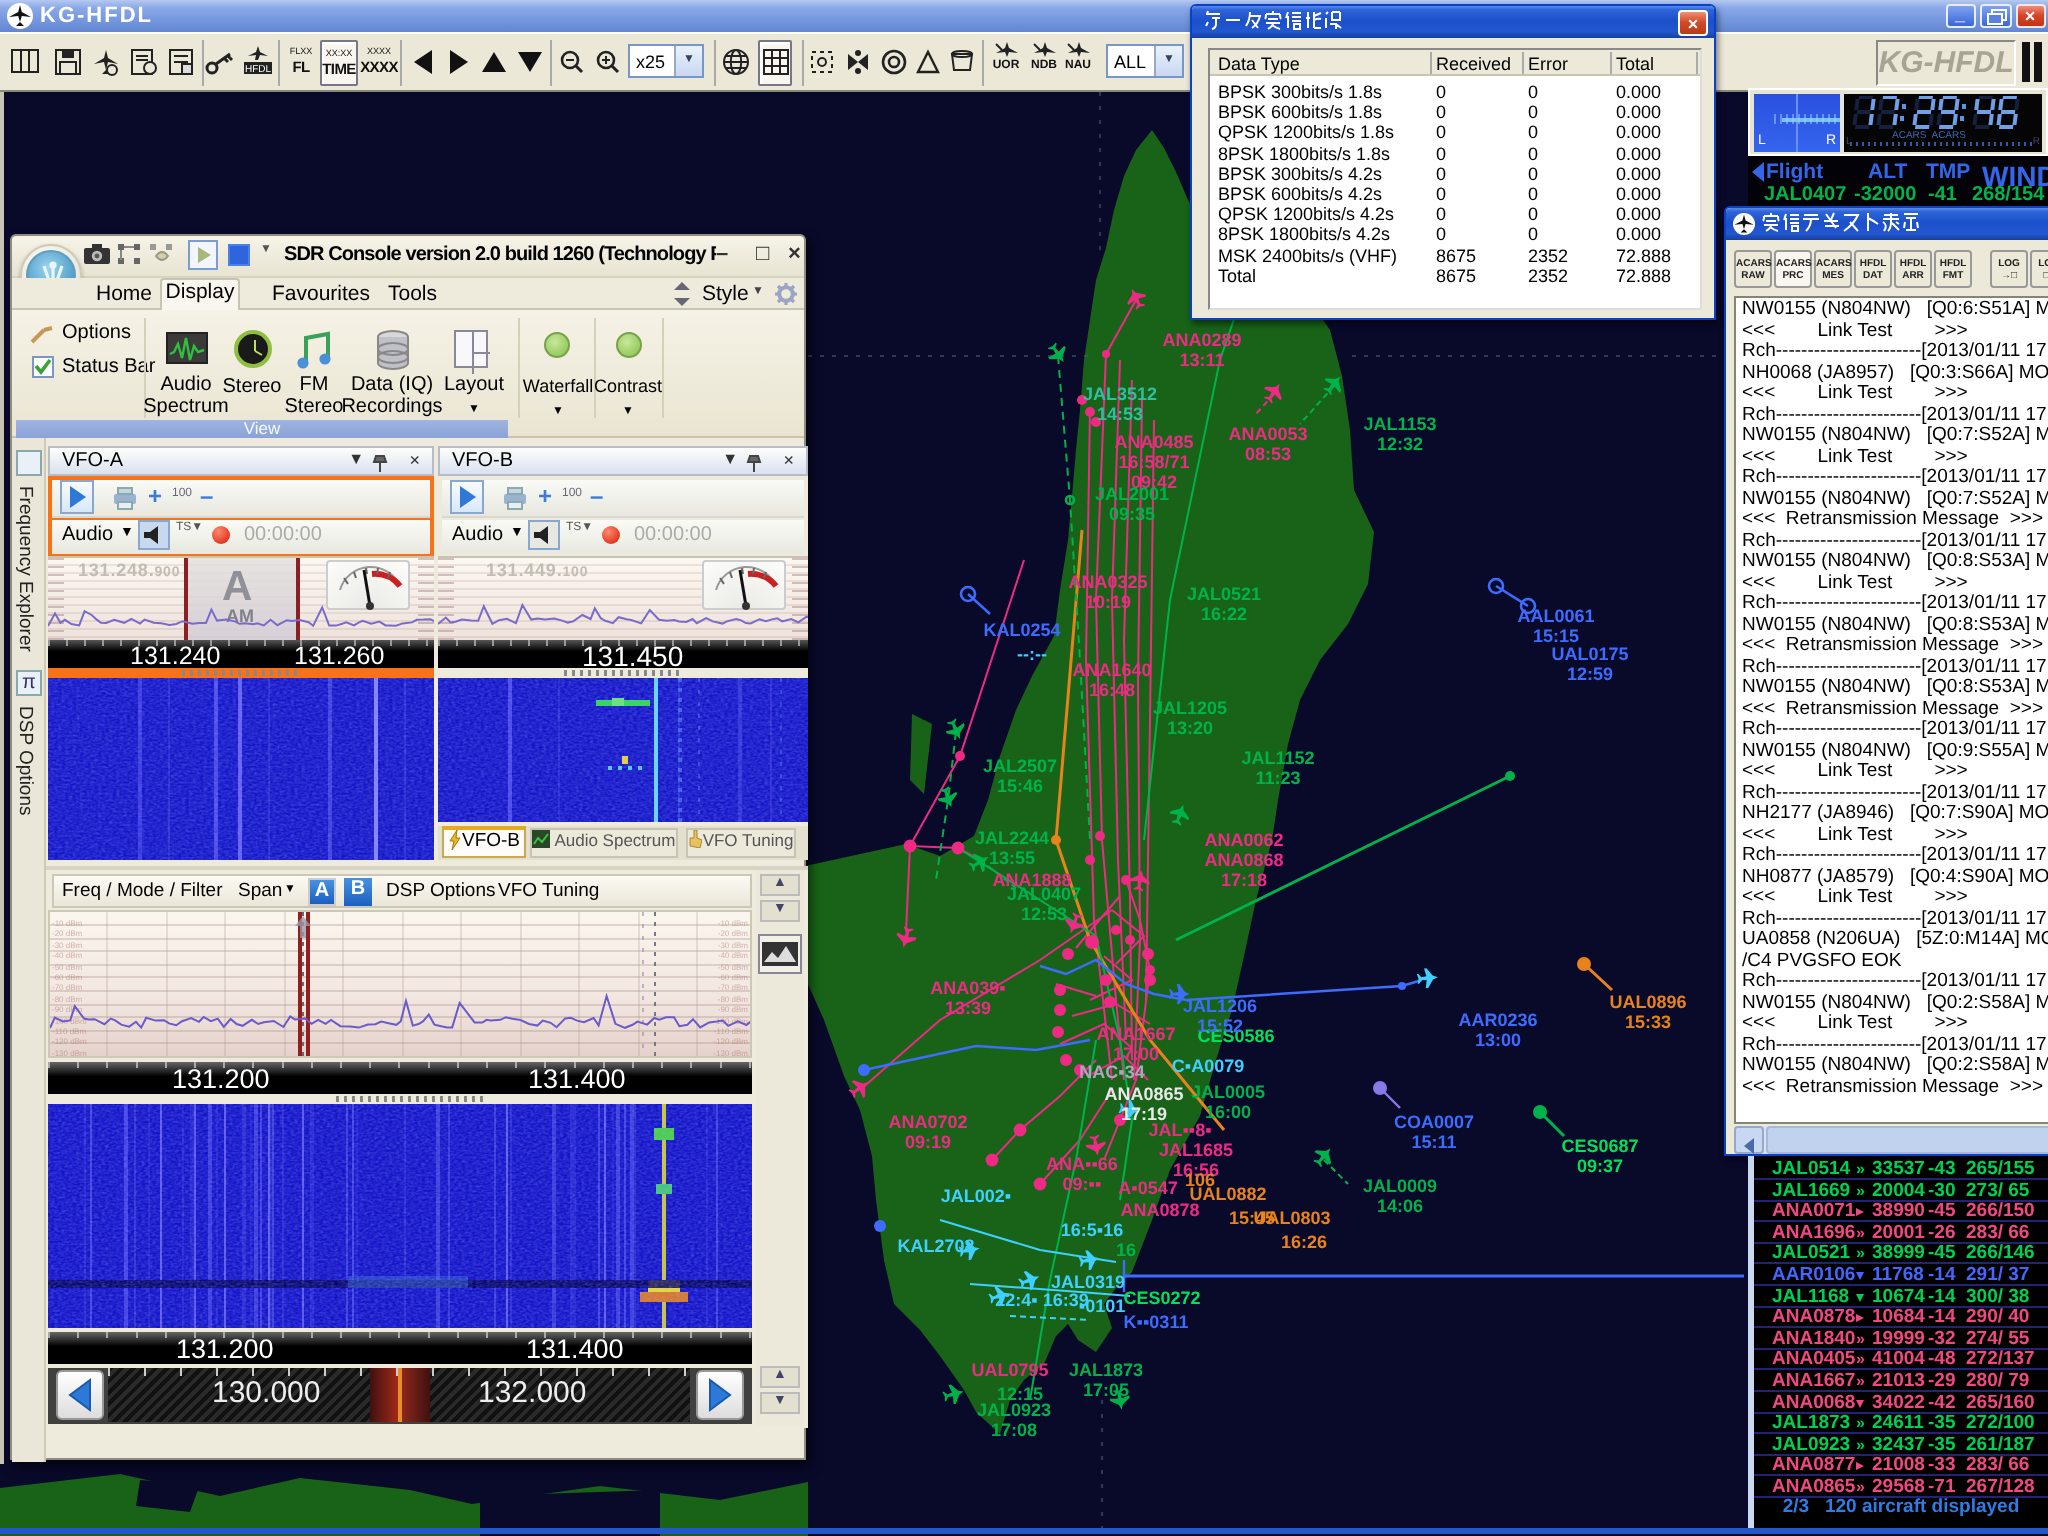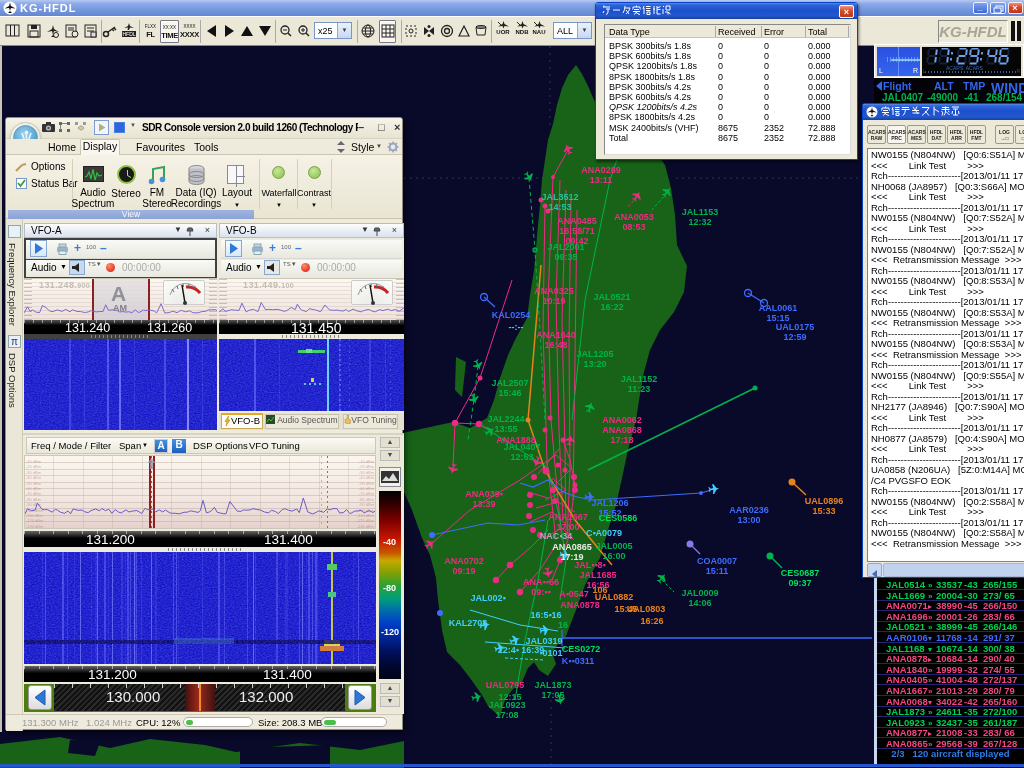--- a/index.html
+++ b/index.html
@@ -449,21 +449,21 @@
         <div class="abs" style="left:159px;top:46.599999999999994px;">0</div>
         <div class="abs" style="left:203px;top:46.599999999999994px;">0.000</div>
         <div class="abs" style="left:4px;top:56.8px;">BPSK 300bits/s  4.2s</div>
         <div class="abs" style="left:113px;top:56.8px;">0</div>
         <div class="abs" style="left:159px;top:56.8px;">0</div>
         <div class="abs" style="left:203px;top:56.8px;">0.000</div>
         <div class="abs" style="left:4px;top:67px;">BPSK 600bits/s  4.2s</div>
         <div class="abs" style="left:113px;top:67px;">0</div>
         <div class="abs" style="left:159px;top:67px;">0</div>
         <div class="abs" style="left:203px;top:67px;">0.000</div>
-        <div class="abs" style="left:4px;top:77.19999999999999px;font-style:italic;">QPSK 1200bits/s 4.2s</div>
+        <div class="abs" style="left:4px;top:77.19999999999999px;">QPSK 1200bits/s 4.2s</div>
         <div class="abs" style="left:113px;top:77.19999999999999px;">0</div>
         <div class="abs" style="left:159px;top:77.19999999999999px;">0</div>
         <div class="abs" style="left:203px;top:77.19999999999999px;">0.000</div>
         <div class="abs" style="left:4px;top:87.39999999999999px;">8PSK 1800bits/s 4.2s</div>
         <div class="abs" style="left:113px;top:87.39999999999999px;">0</div>
         <div class="abs" style="left:159px;top:87.39999999999999px;">0</div>
         <div class="abs" style="left:203px;top:87.39999999999999px;">0.000</div>
         <div class="abs" style="left:4px;top:97.6px;">MSK  2400bits/s (VHF)</div>
         <div class="abs" style="left:113px;top:97.6px;">8675</div>
         <div class="abs" style="left:159px;top:97.6px;">2352</div>
@@ -543,21 +543,21 @@
       <span class="abs" style="right:1px;top:21px;font-size:5px;color:#446">R</span>
  </div>
 </div>
 <div class="abs" id="fstrip" style="left:874px;top:78px;width:150px;height:26px;background:#020208;font-weight:bold;">
  <span class="tL abs" style="left:2px;top:3px;border-width:5px 6px 5px 0;border-color:transparent #3366E8 transparent transparent;"></span>
  <div class="abs" style="left:9px;top:2px;color:#3366E8;font-size:10.5px;">Flight</div>
  <div class="abs" style="left:60px;top:2px;color:#3366E8;font-size:10.5px;">ALT</div>
  <div class="abs" style="left:89px;top:2px;color:#3366E8;font-size:10.5px;">TMP</div>
  <div class="abs" style="left:117px;top:2px;color:#3366E8;font-size:14px;">WIND</div>
  <div class="abs" style="left:8px;top:14px;color:#00B34A;font-size:10px;">JAL0407</div>
- <div class="abs" style="left:53px;top:14px;color:#00B34A;font-size:10px;">-49000</div>
+ <div class="abs" style="left:53px;top:14px;color:#00B34A;font-size:10px;">-32000</div>
  <div class="abs" style="left:90px;top:14px;color:#00B34A;font-size:10px;">-41</div>
  <div class="abs" style="left:112px;top:14px;color:#00B34A;font-size:10px;">268/154</div>
 </div>
 
 <div class="xpwin" id="textwin" style="left:862px;top:103px;width:170px;height:475px;">
  <div class="xptitle">
       <span class="fkj" style="position:absolute;left:18px;top:2px;">
         <svg width="82" height="11" style="display:block">
           <g transform="translate(0,0)">
             <path d="M4.5,0.5 L4.5,2 M1,2 H8 M1,2 Q1,4 0.5,4.5 M8,2 Q8,4 8.5,4.5 M2,4.5 H7 M1,6.5 H8 M4.5,6.5 Q4.5,8 2,9.5 M4,7.5 Q6,9 8,9.5" stroke="#fff" stroke-width="1" fill="none"></path>
@@ -656,21 +656,21 @@
       <div class="frow" style="top:54px;color:#4466FF"><span style="position:absolute;left:9px">AAR0106</span><span style="position:absolute;left:51px"><span class="tL" style="border-width:4px 2.5px 0 2.5px;border-color:#4466FF transparent transparent transparent;margin-top:3px"></span></span><span style="position:absolute;left:59px">11768</span><span style="position:absolute;left:87px">-14</span><span style="position:absolute;left:106px">291/ 37</span></div>
       <div class="frow" style="top:64.6px;color:#00D050"><span style="position:absolute;left:9px">JAL1168</span><span style="position:absolute;left:51px"><span class="tL" style="border-width:4px 2.5px 0 2.5px;border-color:#00D050 transparent transparent transparent;margin-top:3px"></span></span><span style="position:absolute;left:59px">10674</span><span style="position:absolute;left:87px">-14</span><span style="position:absolute;left:106px">300/ 38</span></div>
       <div class="frow" style="top:75.2px;color:#F04880"><span style="position:absolute;left:9px">ANA0878</span><span style="position:absolute;left:51px"><span class="tL" style="border-width:2.5px 0 2.5px 4px;border-color:transparent transparent transparent #F04880;margin-top:2px"></span></span><span style="position:absolute;left:59px">10684</span><span style="position:absolute;left:87px">-14</span><span style="position:absolute;left:106px">290/ 40</span></div>
       <div class="frow" style="top:85.8px;color:#F04880"><span style="position:absolute;left:9px">ANA1840</span><span style="position:absolute;left:51px"><span style="font-size:8px">»</span></span><span style="position:absolute;left:59px">19999</span><span style="position:absolute;left:87px">-32</span><span style="position:absolute;left:106px">274/ 55</span></div>
       <div class="frow" style="top:96.39999999999999px;color:#F04880"><span style="position:absolute;left:9px">ANA0405</span><span style="position:absolute;left:51px"><span style="font-size:8px">»</span></span><span style="position:absolute;left:59px">41004</span><span style="position:absolute;left:87px">-48</span><span style="position:absolute;left:106px">272/137</span></div>
       <div class="frow" style="top:107px;color:#F04880"><span style="position:absolute;left:9px">ANA1667</span><span style="position:absolute;left:51px"><span style="font-size:8px">»</span></span><span style="position:absolute;left:59px">21013</span><span style="position:absolute;left:87px">-29</span><span style="position:absolute;left:106px">280/ 79</span></div>
       <div class="frow" style="top:117.6px;color:#F04880"><span style="position:absolute;left:9px">ANA0068</span><span style="position:absolute;left:51px"><span class="tL" style="border-width:4px 2.5px 0 2.5px;border-color:#F04880 transparent transparent transparent;margin-top:3px"></span></span><span style="position:absolute;left:59px">34022</span><span style="position:absolute;left:87px">-42</span><span style="position:absolute;left:106px">265/160</span></div>
       <div class="frow" style="top:128.2px;color:#00D050"><span style="position:absolute;left:9px">JAL1873</span><span style="position:absolute;left:51px"><span style="font-size:8px">»</span></span><span style="position:absolute;left:59px">24611</span><span style="position:absolute;left:87px">-35</span><span style="position:absolute;left:106px">272/100</span></div>
       <div class="frow" style="top:138.79999999999998px;color:#00D050"><span style="position:absolute;left:9px">JAL0923</span><span style="position:absolute;left:51px"><span style="font-size:8px">»</span></span><span style="position:absolute;left:59px">32437</span><span style="position:absolute;left:87px">-35</span><span style="position:absolute;left:106px">261/187</span></div>
       <div class="frow" style="top:149.4px;color:#F04880"><span style="position:absolute;left:9px">ANA0877</span><span style="position:absolute;left:51px"><span class="tL" style="border-width:2.5px 0 2.5px 4px;border-color:transparent transparent transparent #F04880;margin-top:2px"></span></span><span style="position:absolute;left:59px">21008</span><span style="position:absolute;left:87px">-33</span><span style="position:absolute;left:106px">283/ 66</span></div>
-      <div class="frow" style="top:160px;color:#F04880"><span style="position:absolute;left:9px">ANA0865</span><span style="position:absolute;left:51px"><span style="font-size:8px">»</span></span><span style="position:absolute;left:59px">29568</span><span style="position:absolute;left:87px">-39</span><span style="position:absolute;left:106px">267/128</span></div>
+      <div class="frow" style="top:160px;color:#F04880"><span style="position:absolute;left:9px">ANA0865</span><span style="position:absolute;left:51px"><span style="font-size:8px">»</span></span><span style="position:absolute;left:59px">29568</span><span style="position:absolute;left:87px">-71</span><span style="position:absolute;left:106px">267/128</span></div>
     </div>
  <div class="abs" style="left:0;top:170px;width:147px;color:#2E7CE8;font-size:9.5px;font-weight:bold;text-align:center;white-space:pre">2/3   120 aircraft displayed</div>
 </div>
 
 <div class="abs" id="sdr" style="left:5px;top:117px;width:398px;height:613px;background:#EFEBDC;border:1px solid #8E8D80;border-radius:3px 3px 0 0;box-shadow:2px 3px 6px rgba(0,0,0,.6);font-size:11px;color:#000;">
 
  <div class="abs" style="left:0;top:0;width:396px;height:21px;background:linear-gradient(180deg,#F6F3E8,#E8E4D2);border-bottom:1px solid #D8D4C2;border-radius:3px 3px 0 0;">
   <div class="abs" style="left:36px;top:4px;"><svg width="13" height="10">
           <rect x="0" y="2" width="13" height="8" rx="1" fill="#333"></rect>
           <rect x="4" y="0" width="5" height="3" fill="#333"></rect>
@@ -796,21 +796,21 @@
   <div class="abs" style="left:2px;top:55px;width:246px;height:9px;background:linear-gradient(180deg,#9FB4E0,#8AA2D6);color:#F6F8FF;font-size:8.5px;line-height:9px;text-align:center;">View</div>
  </div>
 
  <div class="abs" style="left:0;top:101px;width:17px;height:512px;background:#EBE7D8;border-right:1px solid #CFCAB6;">
   <div class="abs" style="left:2px;top:6px;width:13px;height:13px;background:#E8F0F8;border:1px solid #8AA;"></div>
   <div class="abs" style="left:1px;top:24px;writing-mode:vertical-rl;font-size:9.5px;color:#222;">Frequency Explorer</div>
   <div class="abs" style="left:2px;top:116px;width:13px;height:13px;background:#E8F0F8;border:1px solid #8AA;text-align:center;font-size:10px;line-height:12px;color:#336">π</div>
   <div class="abs" style="left:1px;top:134px;writing-mode:vertical-rl;font-size:9.5px;color:#222;">DSP Options</div>
  </div>
 
- <div id="vfoa" class="abs" style="left:18px;top:105px;width:193px;height:207px;background:#404040;">
+ <div id="vfoa" class="abs" style="left:18px;top:105px;width:193px;height:207px;background:#f97316;">
       <div class="abs" style="left:0;top:0;width:193px;height:15px;background:linear-gradient(180deg,#FDFDFB,#D9E2F0);border:1px solid #B8BCC8;font-size:10px;">
         <span style="position:absolute;left:6px;top:1px">VFO-A</span>
         <span style="position:absolute;right:34px;top:1px;font-size:8px;color:#333">▼</span>
         <svg width="8" height="10" style="position:absolute;right:22px;top:3px">
           <path d="M1,4 L7,4 L6,1 L2,1 Z M4,4 L4,9" stroke="#444" fill="#666" stroke-width="1"></path>
         </svg>
         <span style="position:absolute;right:6px;top:1px;font-size:9px;color:#333">×</span>
       </div>
       <div class="abs" style="left:2px;top:17px;width:189px;height:19px;background:linear-gradient(180deg,#FAFAF6,#E8E8E0);border-bottom:1px solid #D8D8D0;">
         <div style="position:absolute;left:4px;top:0px;width:17px;height:17px;background:linear-gradient(180deg,#F8FBFF,#D8E8F8);border:1px solid #88A8D0;text-align:center;"><svg width="15" height="15">
@@ -1138,21 +1138,21 @@
             <feColorMatrix type="matrix" values="0 0 0 0 0.35, 0 0 0 0 0.42, 0 0 0 0 1, 0.8 0.8 0 0 -0.55"></feColorMatrix>
           </filter>
           <rect width="352" height="112" filter="url(#nz9)" opacity="0.42"></rect>
         </svg>
       </div>
       <div class="abs" style="left:1px;top:233px;width:352px;height:16px;background:linear-gradient(180deg,#666,#000 45%);color:#fff;">
         <div style="position:absolute;left:0;top:0;width:352px;height:3px;background:repeating-linear-gradient(90deg,#AAA 0 1px,transparent 1px 14.6px)"></div>
         <span style="position:absolute;left:64px;top:1px;font-size:13.5px">131.200</span>
         <span style="position:absolute;left:239px;top:1px;font-size:13.5px">131.400</span>
       </div>
-      <div class="abs" style="left:1px;top:251px;width:352px;height:28px;background:#4d7c0f;">
+      <div class="abs" style="left:1px;top:251px;width:352px;height:28px;background:#404040;">
         <div style="position:absolute;left:4px;top:1px;width:24px;height:25px;background:linear-gradient(180deg,#FFF,#DDD);border:1px solid #999;border-radius:3px;"><svg width="22" height="23">
             <path d="M16,4 L6,11.5 L16,19 Z" fill="#2E78D8" stroke="#1A5AB0"></path>
           </svg></div>
         <div style="position:absolute;left:30px;top:0px;width:291px;height:27px;background:repeating-linear-gradient(135deg,#111 0 2px,#2A2A2A 2px 4px);overflow:hidden;color:#EEE">
           <div style="position:absolute;left:131px;top:0;width:30px;height:27px;background:linear-gradient(90deg,#401010,#A02818 45%,#702018 70%,#401010)"></div>
           <div style="position:absolute;left:145px;top:0;width:2px;height:27px;background:#E89028"></div>
           <div style="position:absolute;left:0;top:0;width:291px;height:4px;background:repeating-linear-gradient(90deg,#CCC 0 1px,transparent 1px 18px)"></div>
           <span style="position:absolute;left:52px;top:4px;font-size:15px">130.000</span>
           <span style="position:absolute;left:185px;top:4px;font-size:15px">132.000</span>
         </div>
@@ -1160,35 +1160,18 @@
             <path d="M6,4 L16,11.5 L6,19 Z" fill="#2E78D8" stroke="#1A5AB0"></path>
           </svg></div>
       </div>
       <div class="abs" style="left:355px;top:2px;width:24px;height:278px;background:#EDE9DA;">
         <div style="position:absolute;left:2px;top:2px;width:20px;height:11px;background:#E4E0D0;border:1px solid #BBB;text-align:center;font-size:7px;color:#446">▲</div>
         <div style="position:absolute;left:2px;top:15px;width:20px;height:11px;background:#E4E0D0;border:1px solid #BBB;text-align:center;font-size:7px;color:#446">▼</div>
         <div style="position:absolute;left:1px;top:32px;width:22px;height:20px;background:#F2F0E8;border:1px solid #889;"><svg width="20" height="18">
             <rect x="1" y="3" width="18" height="12" fill="#333"></rect>
             <path d="M2,13 L6,8 L9,11 L13,5 L18,13 Z" fill="#DDD"></path>
           </svg></div>
-        <div style="position:absolute;left:1px;top:56px;width:22px;height:188px;background:linear-gradient(180deg,#000 0%,#3A0000 8%,#800000 16%,#C81800 26%,#C85800 33%,#C8A800 37%,#88A000 43%,#30A030 50%,#00A078 57%,#0070A8 63%,#0040C8 70%,#0028A0 77%,#001060 85%,#000830 93%,#000414 100%);">
-          <span style="position:absolute;left:4px;top:46px;color:#FFF;font-size:9px;font-weight:bold">-40</span>
-          <span style="position:absolute;left:4px;top:92px;color:#FFF;font-size:9px;font-weight:bold">-80</span>
-          <span style="position:absolute;left:2px;top:136px;color:#FFF;font-size:9px;font-weight:bold">-120</span>
-        </div>
         <div style="position:absolute;left:2px;top:248px;width:20px;height:11px;background:#E4E0D0;border:1px solid #BBB;text-align:center;font-size:7px;color:#446">▲</div>
         <div style="position:absolute;left:2px;top:261px;width:20px;height:11px;background:#E4E0D0;border:1px solid #BBB;text-align:center;font-size:7px;color:#446">▼</div>
       </div>
     </div>
 
- <div class="abs" style="left:0;top:596px;width:396px;height:15px;background:#EFEBDC;border-top:1px solid #CFCAB6;font-size:10px;">
-  <span class="abs" style="left:16px;top:2px;color:#999;font-size:9.5px">131.300 MHz</span>
-  <span class="abs" style="left:80px;top:2px;color:#999;font-size:9.5px">1.024 MHz</span>
-  <span class="abs" style="left:130px;top:2px;color:#000;font-size:9.5px">CPU: 12%</span>
-  <div class="abs" style="left:177px;top:2px;width:70px;height:10px;background:#fff;border:1px solid #AAA;border-radius:5px;">
-        <div style="position:absolute;left:2px;top:2px;width:7px;height:5px;background:#4AC04A;border-radius:3px"></div>
-      </div>
-  <span class="abs" style="left:252px;top:2px;color:#000;font-size:9.5px">Size: 208.3 MB</span>
-  <div class="abs" style="left:315px;top:2px;width:66px;height:10px;background:#fff;border:1px solid #AAA;border-radius:5px;">
-        <div style="position:absolute;left:2px;top:2px;width:12px;height:5px;background:#4AC04A;border-radius:3px"></div>
-      </div>
- </div>
 </div>
 
 </body></html>

